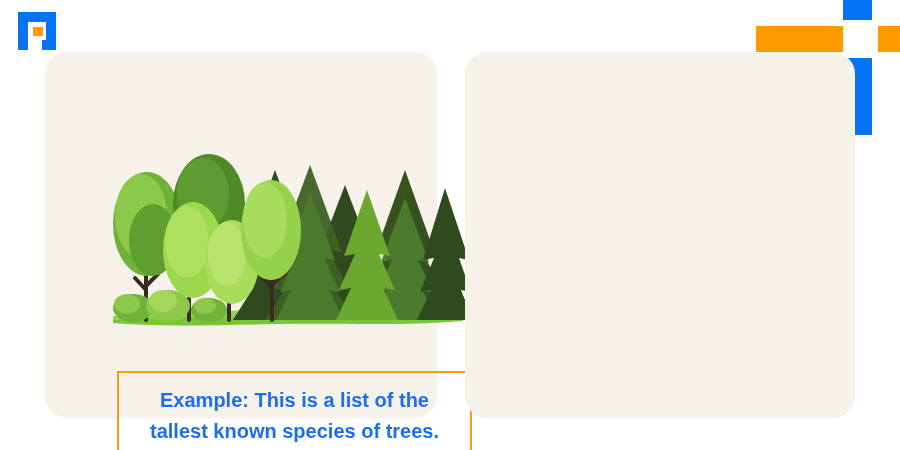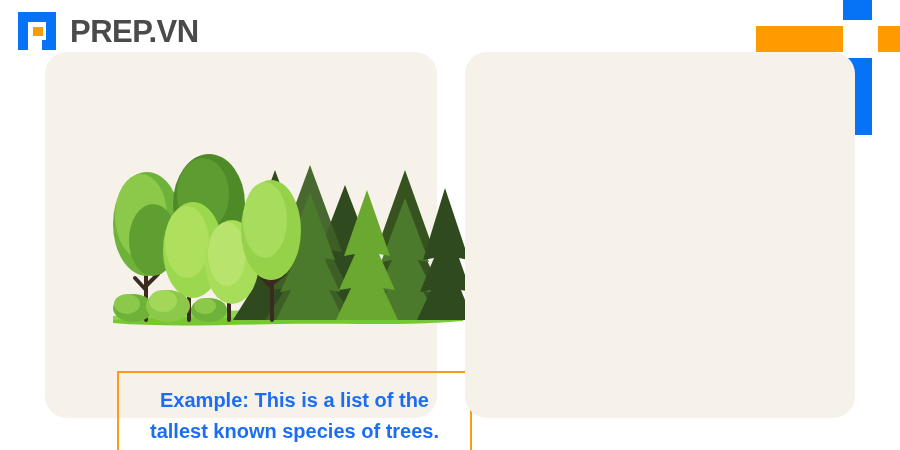--- a/index.html
+++ b/index.html
@@ -103,21 +103,20 @@
 <body>
 
 <div class="brand">
   <div class="brand-mark">
     <svg viewBox="0 0 46 46" width="46" height="46" aria-hidden="true">
       <path d="M4 4 H42 V42 H28 V32 H32 V14 H14 V42 H4 Z" fill="#0672f5"></path>
       <rect x="4" y="18" width="10" height="24" fill="#0672f5"></rect>
       <rect x="19" y="19" width="10" height="9" fill="#ff9a00"></rect>
     </svg>
   </div>
-  <div class="brand-text">PREP.VN</div>
 </div>
 
 <div class="deco deco-blue-top"></div>
 <div class="deco deco-orange-bar"></div>
 <div class="deco deco-orange-right"></div>
 <div class="deco deco-blue-tall"></div>
 
 <div class="card card-left">
 
   <div class="illus illus-trees">

